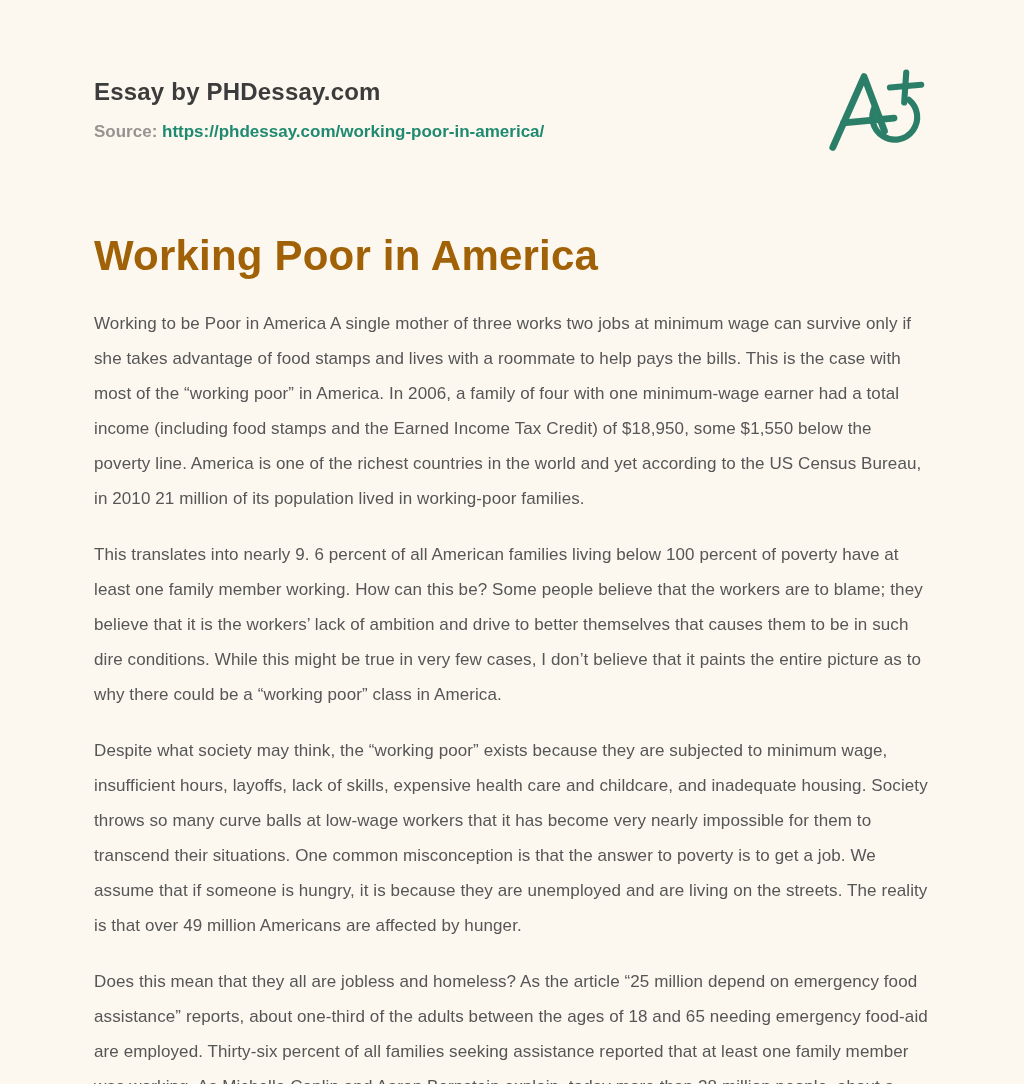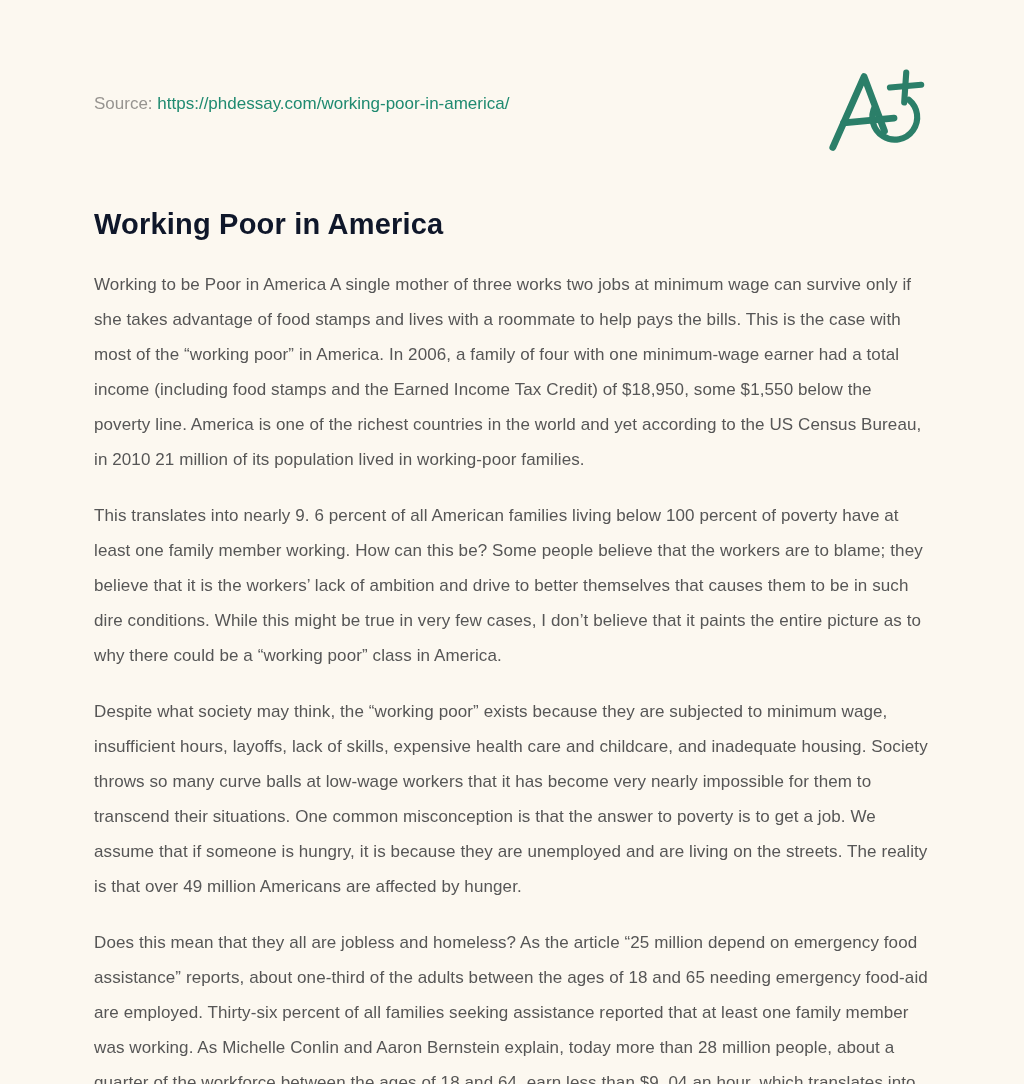--- a/index.html
+++ b/index.html
@@ -28,57 +28,59 @@
   .header-left { padding-top: 8px; }
   .brand-title {
     font-size: 24px;
     font-weight: 700;
     color: #3C3C3C;
     letter-spacing: 0.2px;
   }
   .source-line {
     margin-top: 16px;
     font-size: 17px;
+    font-weight: bold;
   }
   .source-label { color: #979490; }
   .source-link {
     color: #1F8A70;
     text-decoration: none;
   }
   .logo {
     width: 102px;
     height: 96px;
     margin-top: -6px;
     margin-right: 2px;
     flex-shrink: 0;
   }
   .essay-title {
-    margin-top: 48px;
-    font-size: 29px;
+    margin-top: 72px;
+    font-size: 42px;
     font-weight: 700;
-    color: #0f172a;
+    color: #a16207;
     letter-spacing: 0.2px;
   }
   .essay-body { margin-top: 26px; }
   .essay-body p {
     font-size: 17px;
     line-height: 35px;
     color: #565656;
     margin-bottom: 21px;
     letter-spacing: 0.1px;
   }
 </style>
 </head>
 <body>
 
 <div class="page">
   <div class="content">
 
     <div class="header-row">
       <div class="header-left">
+        <div class="brand-title">Essay by PHDessay.com</div>
         <div class="source-line">
           <span class="source-label">Source:</span>
           <a class="source-link" href="#">https://phdessay.com/working-poor-in-america/</a>
         </div>
       </div>
 
       <svg class="logo" viewBox="0 0 150 140" fill="none" stroke="#2B7F69" stroke-linecap="round" stroke-linejoin="round">
         <path d="M10 122 L56 18 L86 98" stroke-width="10"></path>
         <path d="M26 86 L100 79" stroke-width="10"></path>
         <path d="M118 12 L115 56" stroke-width="9"></path>

